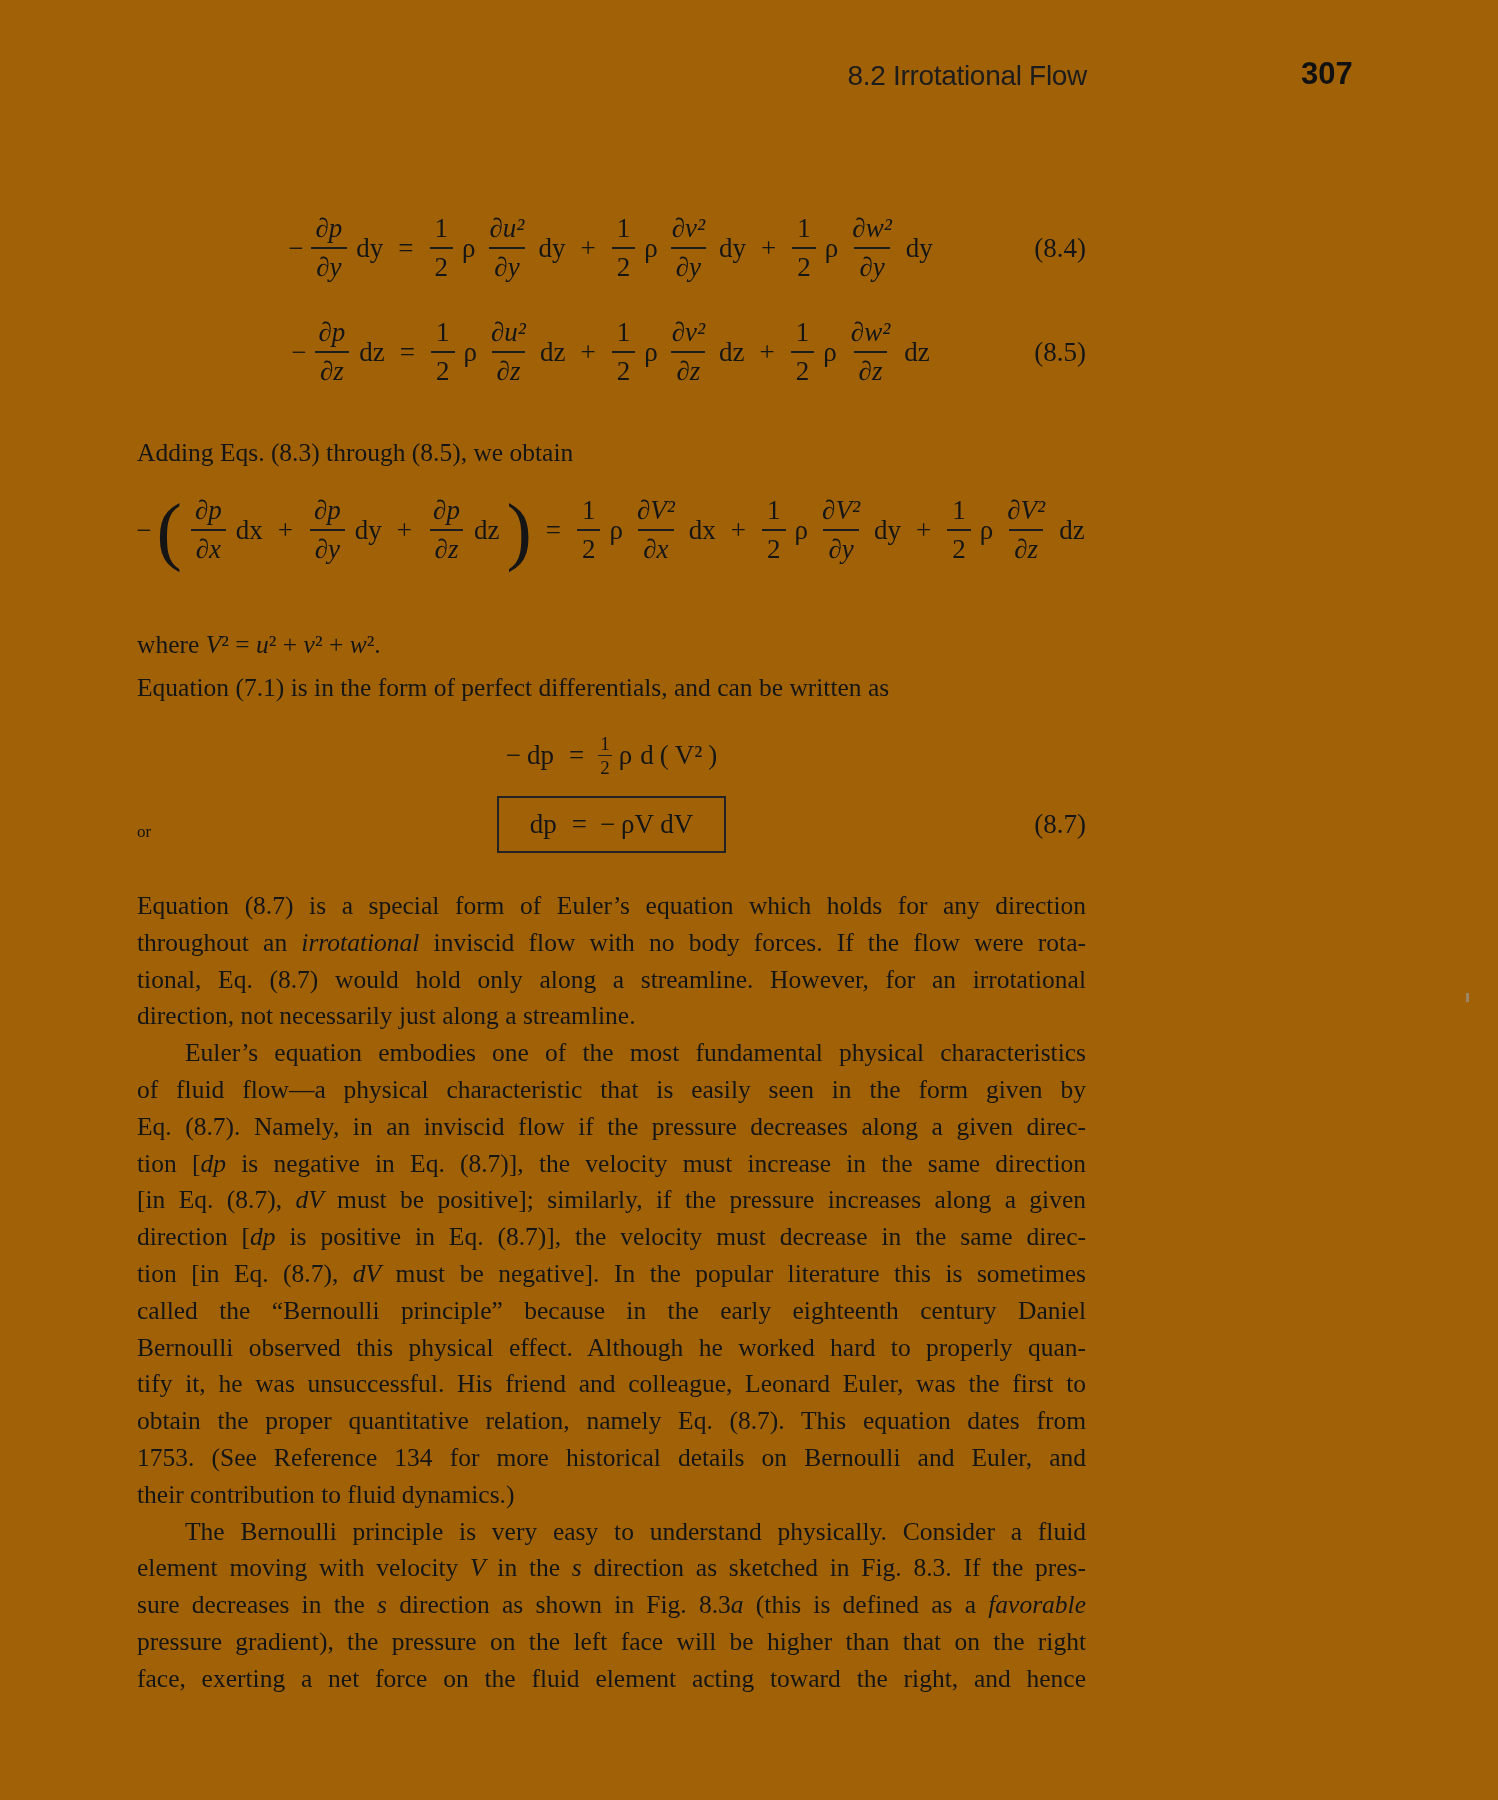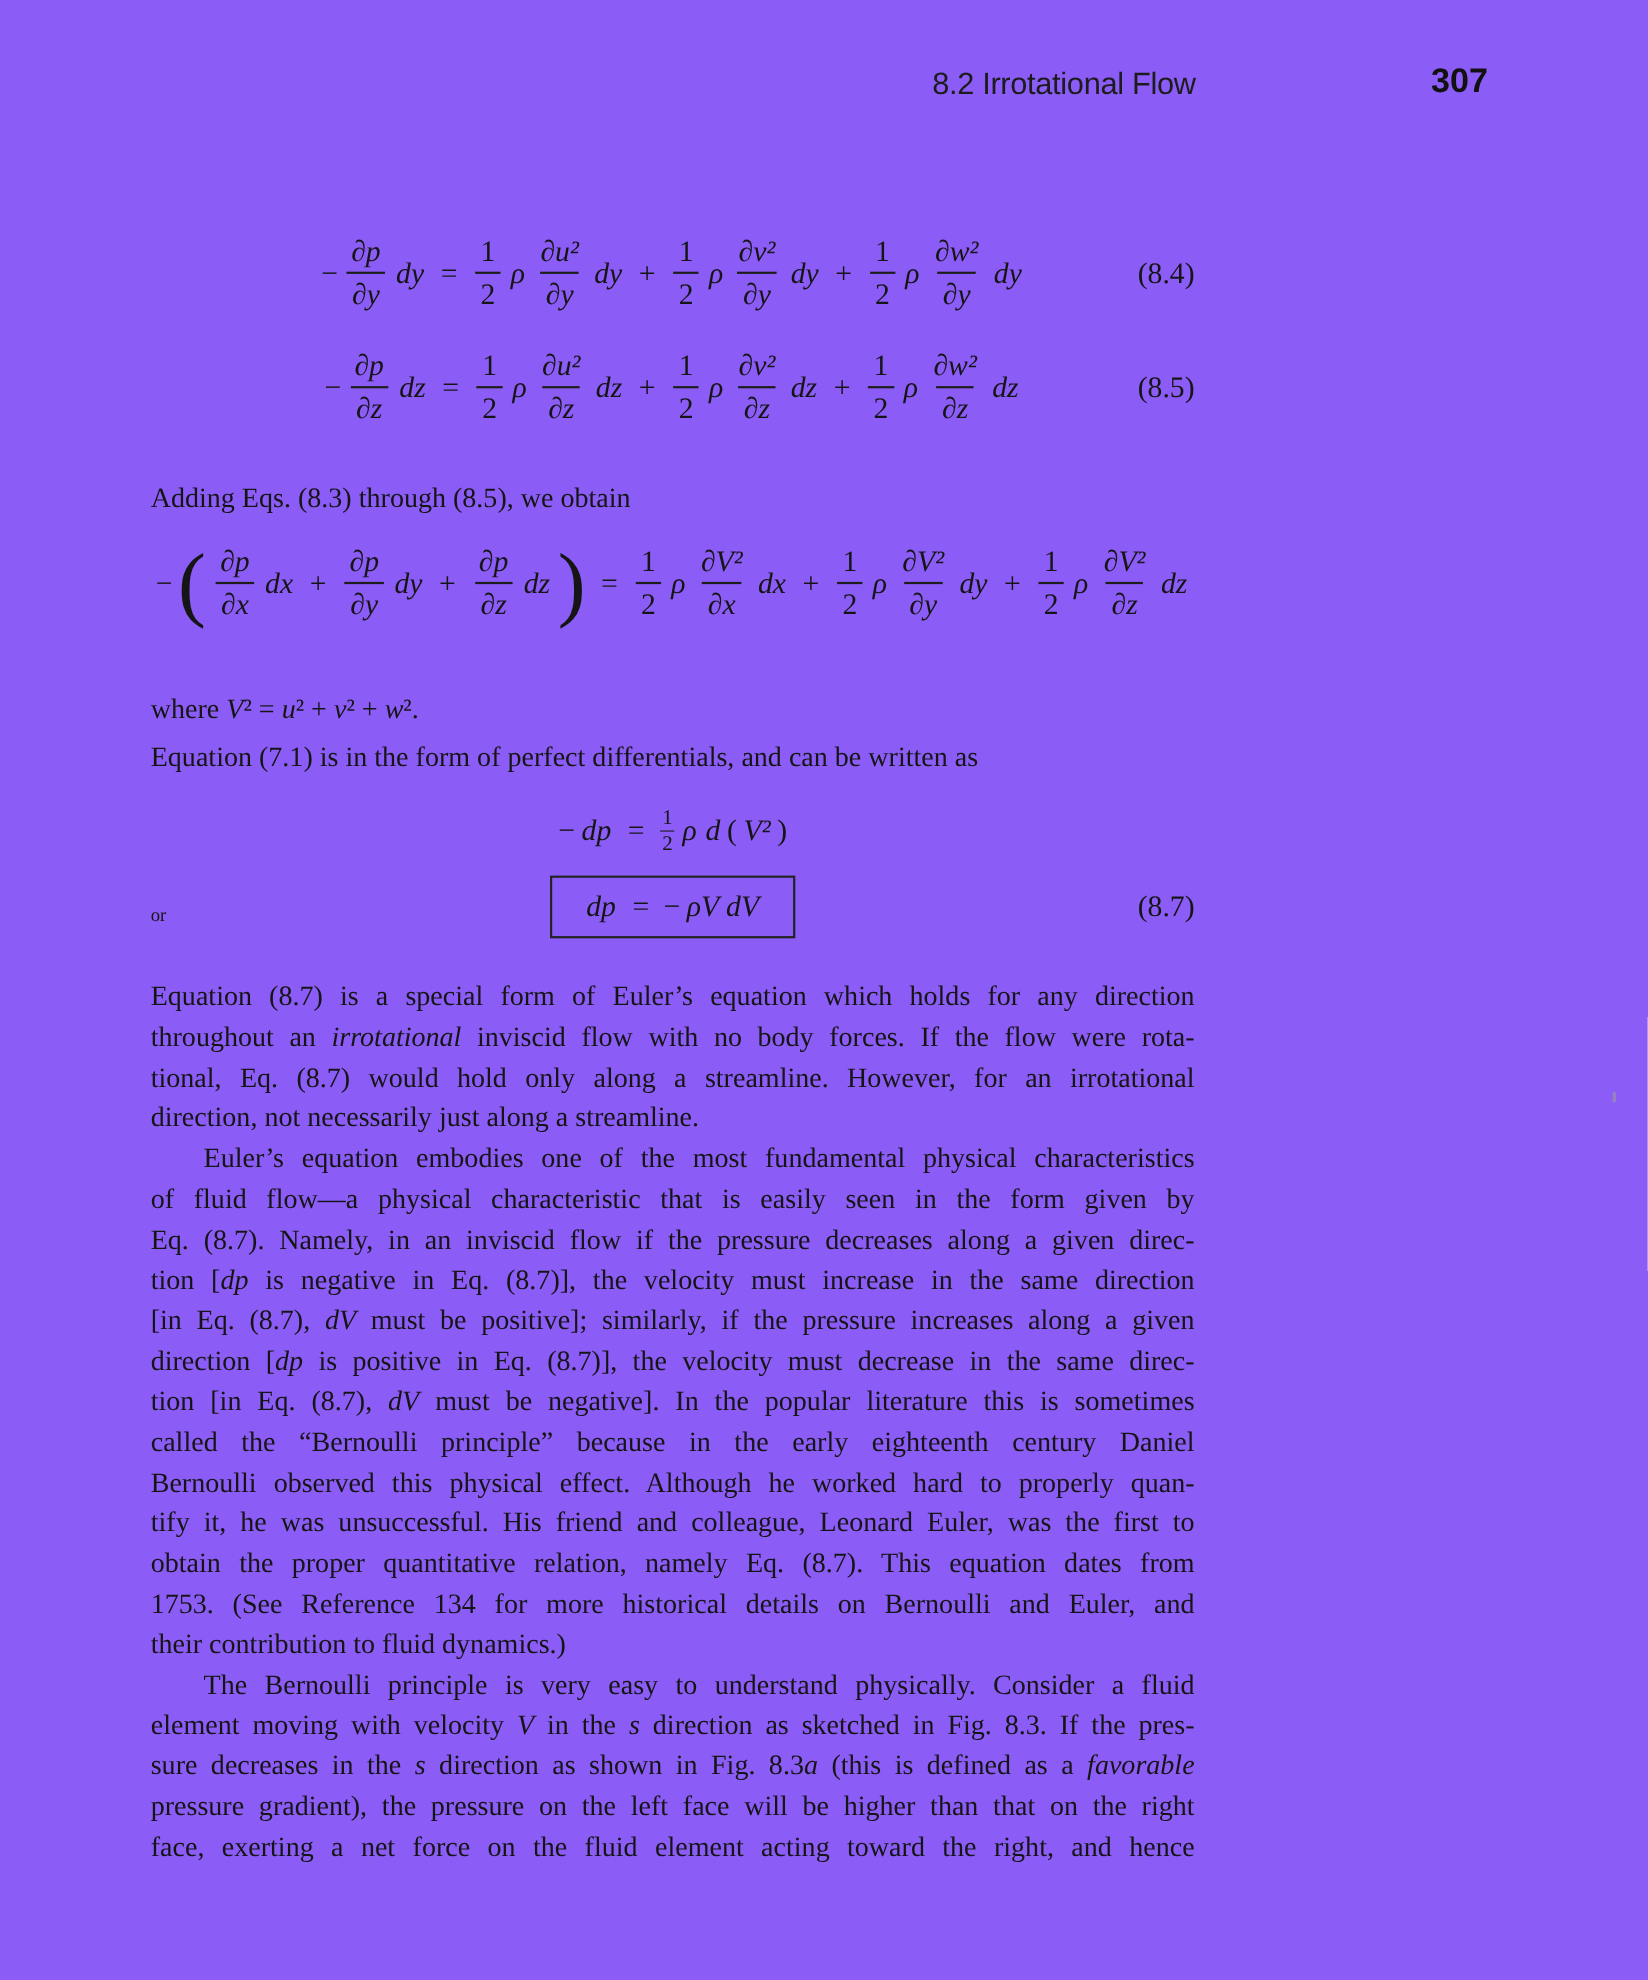--- a/index.html
+++ b/index.html
@@ -1,16 +1,16 @@
 <!DOCTYPE html>
 <html><head>
 <meta charset="utf-8">
 <style>
   html,body{margin:0;padding:0;background:#ffffff;}
-  .page{position:relative;width:1498px;height:1800px;background:#8b5cf6;overflow:hidden;
+  .page{position:relative;width:1498px;height:1800px;background:#a16207;overflow:hidden;
         color:#151515;}
   
   .hdr-section{position:absolute;top:60px;left:0;width:1087px;text-align:right;
         font-family:"Liberation Sans",sans-serif;font-size:28px;letter-spacing:-0.3px;color:#1c1c1c;}
   .hdr-page{position:absolute;top:56px;left:1301px;
         font-family:"Liberation Sans",sans-serif;font-size:31px;font-weight:bold;color:#111;}
   
   .tline{position:absolute;left:137px;width:949px;font-family:"Liberation Serif","DejaVu Serif",serif;
         font-size:25.5px;line-height:34px;color:#151515;}
   .paras{position:absolute;left:137px;top:888px;width:949px;
@@ -23,21 +23,21 @@
   i{font-style:italic;}
   
   .eqrow{position:absolute;left:137px;width:949px;display:flex;align-items:center;
         justify-content:center;font-family:"Liberation Serif","DejaVu Serif",serif;
         font-size:27px;color:#151515;}
   .eqnum{position:absolute;right:0;font-style:normal;font-size:27px;}
   .eqnumline{position:absolute;left:137px;width:949px;text-align:right;
         font-family:"Liberation Serif","DejaVu Serif",serif;font-size:27px;color:#151515;}
   .eqbody{display:inline-flex;align-items:center;}
   .eqbody.boxed{border:2px solid #232323;padding:11px 27px;}
-  .mv{font-style:italic;margin:0 4px;white-space:pre;}
+  .mv{margin:0 4px;white-space:pre;}
   .mo{margin:0 11px;}
   .mt{margin:0 2px;}
   .frac{display:inline-flex;flex-direction:column;align-items:center;margin:0 5px;
         text-align:center;line-height:1;}
   .frac .num{padding:0 5px 5px;}
   .frac .den{border-top:2px solid #1d1d1d;padding:5px 5px 0;}
   .frac .it{font-style:italic;}
   .frac.small{font-size:19px;margin:0 3px;}
   .frac.small .num{padding:0 2px 2px;}
   .frac.small .den{border-top:1.5px solid #1d1d1d;padding:2px 2px 0;}

